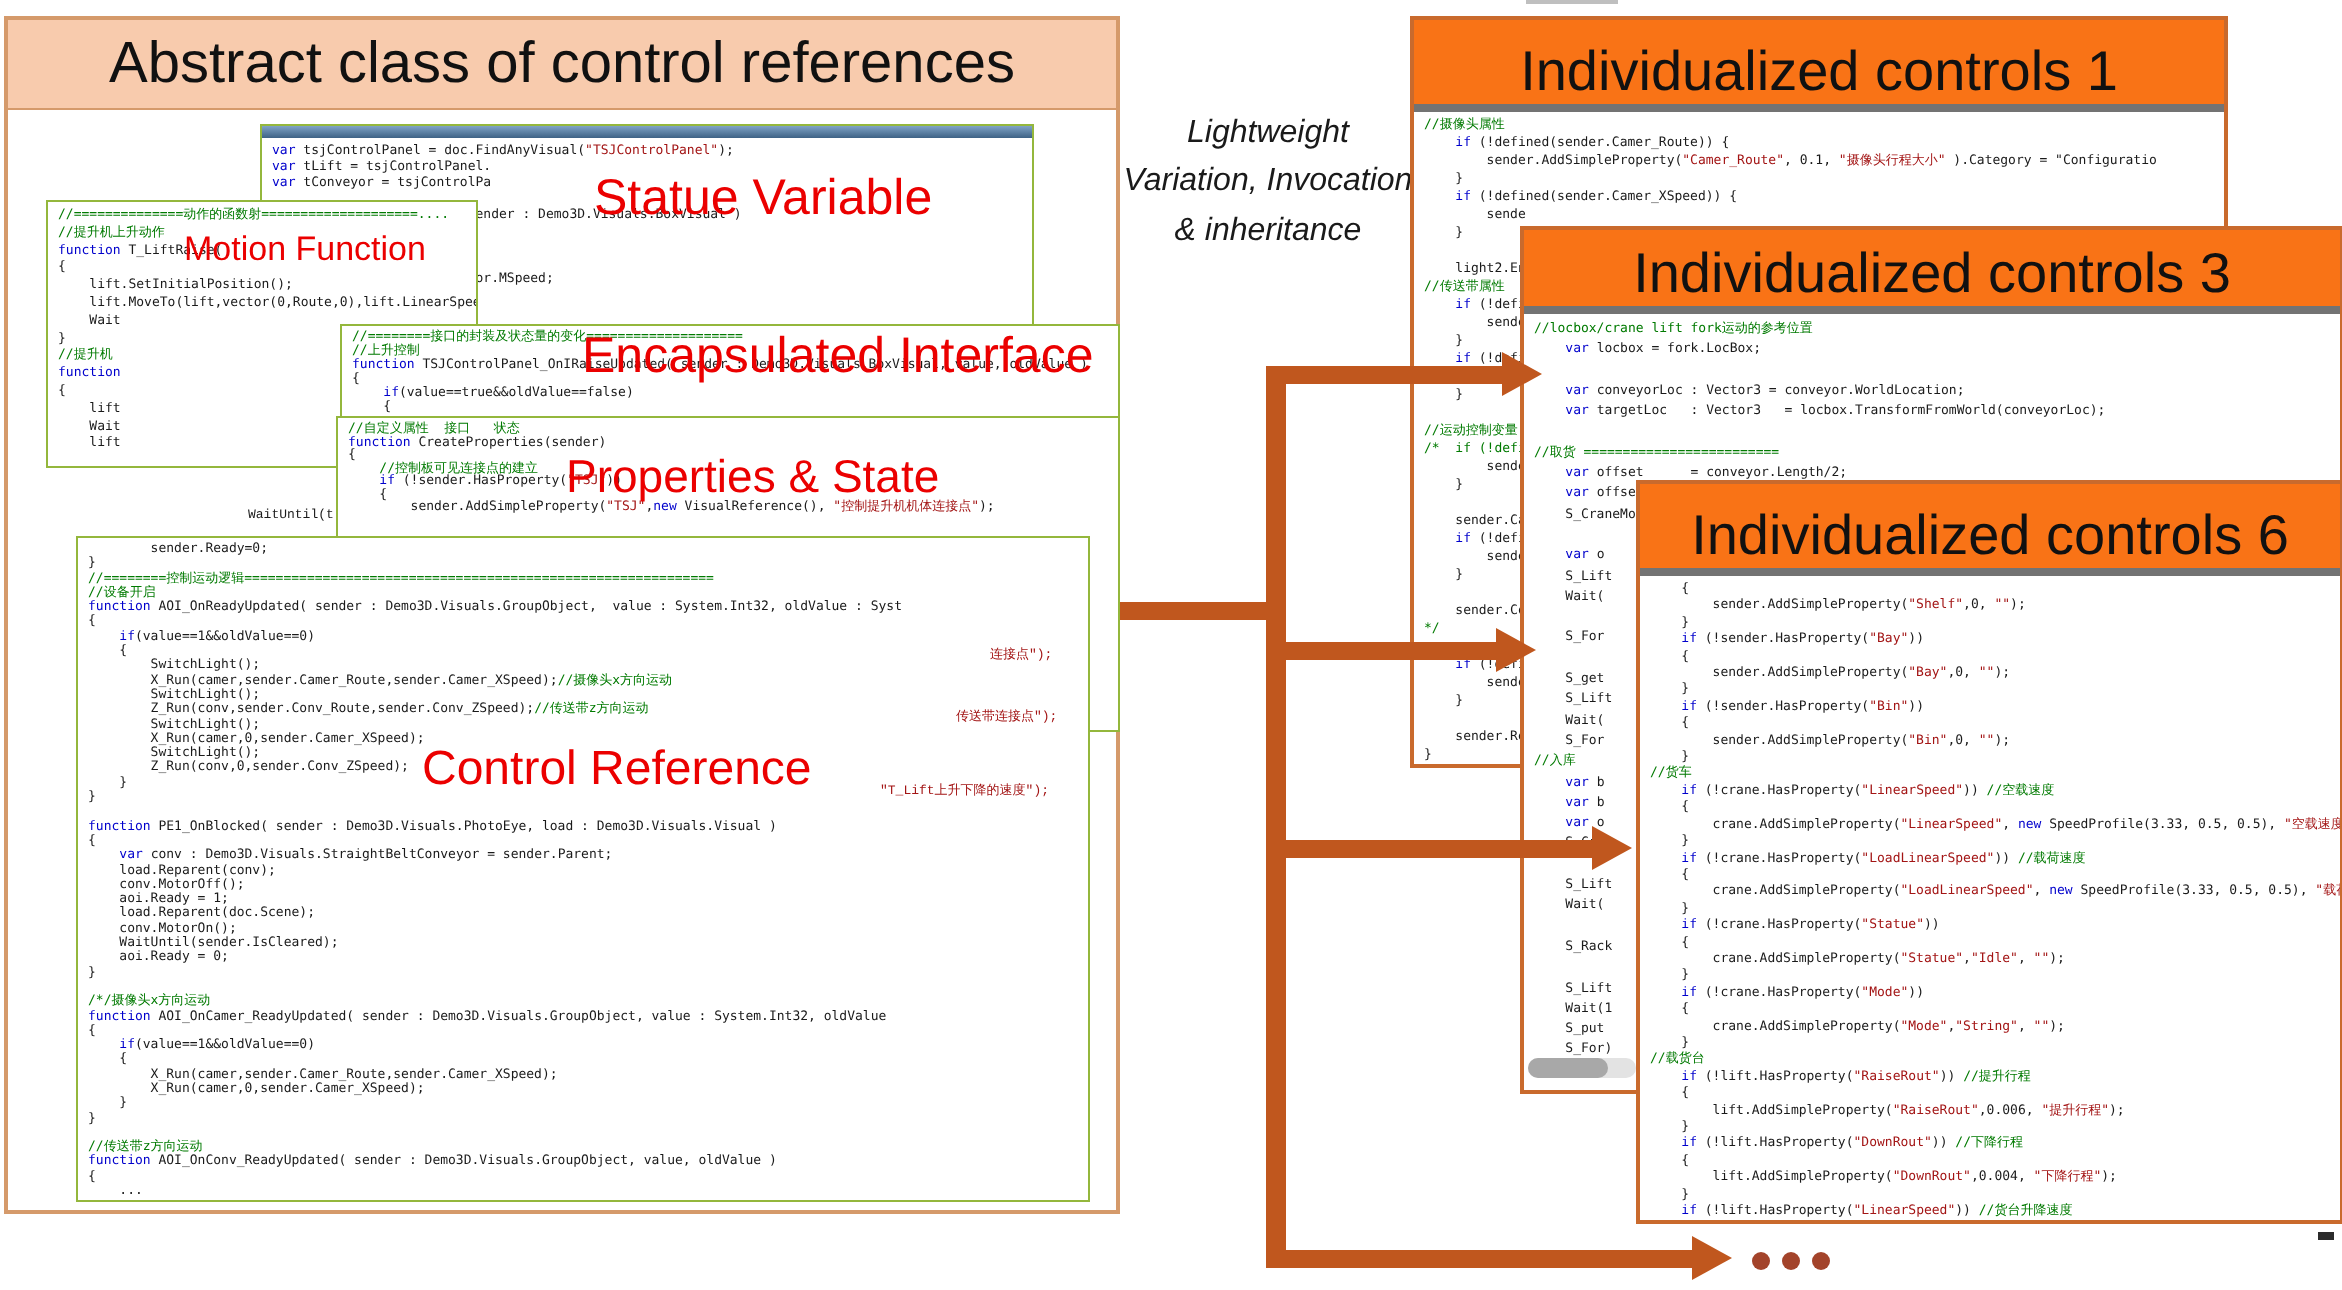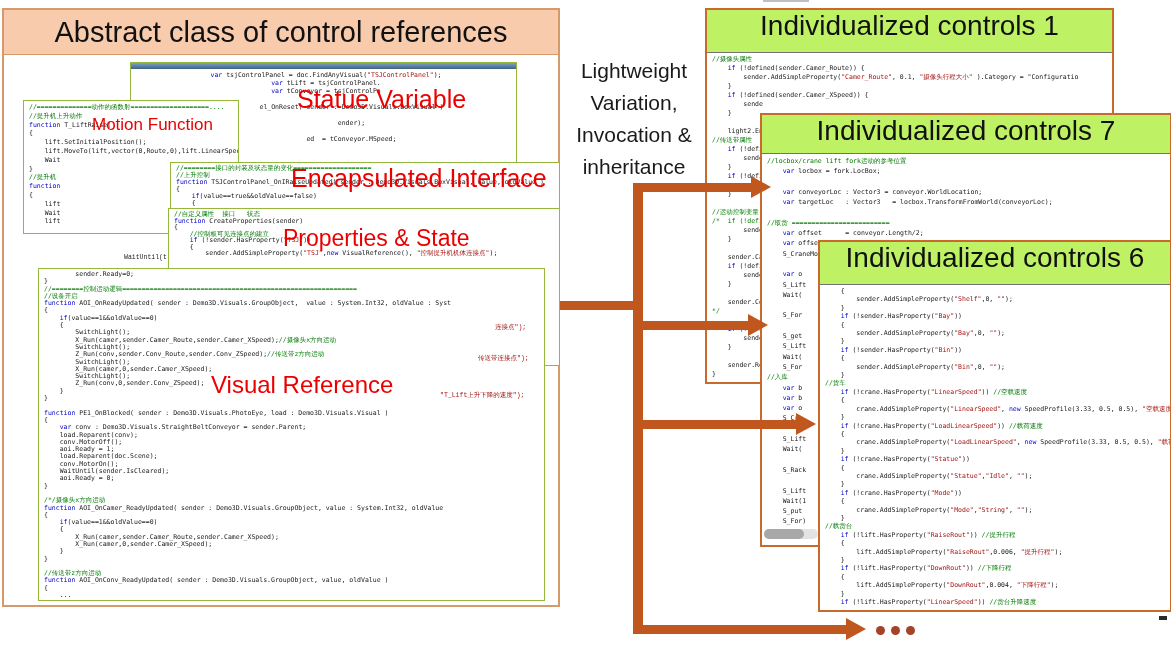--- a/index.html
+++ b/index.html
@@ -4,38 +4,38 @@
 <style>
   html,body{margin:0;padding:0;background:#fff;}
   .stage{position:relative;width:1171px;height:645px;background:#fff;overflow:hidden;
          font-family:"Liberation Sans",sans-serif;color:#1a1a1a;}
   
   .big-box{position:absolute;background:#fff;border:2px solid #D59A6B;}
   .big-header{height:44px;background:#F8CBAD;display:flex;align-items:center;justify-content:center;
               border-bottom:1px solid #D59A6B;}
   .big-title{font-size:29px;color:#111;}
   .rp{position:absolute;background:#fff;border:2px solid #C96A2D;overflow:hidden;}
-  .rp-header{background:#bef264;display:flex;align-items:flex-start;justify-content:center;
-             border-bottom:1px solid #737373;}
+  .rp-header{background:#f97316;display:flex;align-items:flex-end;justify-content:center;
+             border-bottom:4px solid #737373;}
   .rp-title{font-size:28px;color:#111;white-space:nowrap;}
   
   .code-panel{position:absolute;background:#fff;border:1px solid #94B73C;overflow:hidden;}
   .titlebar{height:6px;background:linear-gradient(#7FA3C6,#3E6285);}
   .code{font-family:"DejaVu Sans Mono",monospace;font-size:6.5px;white-space:pre;
         padding:2px 0 0 5px;color:#1a1a1a;}
   .cl{min-height:1em;}
   .kw{color:#0000CC;} .st{color:#A31515;} .cm{color:#007A00;}
   .red-label{position:absolute;color:#EB0000;white-space:nowrap;background:transparent;}
   .frag{position:absolute;font-family:Liberation Mono, monospace;font-size:6.5px;
         white-space:pre;color:#A31515;margin-top:37px;}
   .frag.green{color:#007A00;}
   .frag.black{color:#1a1a1a;}
   
   .mid-text{position:absolute;left:558px;top:55px;width:152px;text-align:center;
-            font-size:21px;line-height:1.52;color:#1a1a1a;}
+            font-size:16px;line-height:1.52;color:#1a1a1a;font-style:italic;}
   
   .abar{position:absolute;background:#C0571E;z-index:40;}
   .ahead{position:absolute;width:0;height:0;border-left:20px solid #C0571E;
          border-top:11px solid transparent;border-bottom:11px solid transparent;z-index:40;}
   .dots{position:absolute;left:876px;top:626px;display:flex;gap:6px;z-index:40;}
   .dots span{width:9px;height:9px;border-radius:50%;background:#A3432A;display:block;}
   .scrollbar-track{position:absolute;left:2px;bottom:6px;width:54px;height:10px;background:#E3E3E3;
                    border-radius:5px;}
   .scrollbar-thumb{width:40px;height:10px;background:#A8A8A8;border-radius:5px;}
   .clip-frag{position:absolute;left:763px;top:0;width:46px;height:6px;z-index:5;
@@ -46,21 +46,21 @@
 <body>
 
 <div class="stage">
 
   <div class="big-box" style="left:2px;top:8px;width:554px;height:595px;">
     <div class="big-header">
       <span class="big-title">Abstract class of control references</span>
     </div>
   </div>
 
-  <div class="code-panel" style="left:130px;top:62px;width:385px;height:100px;z-index:1;text-align:center;">
+  <div class="code-panel" style="left:130px;top:62px;width:385px;height:100px;z-index:1;">
     <div class="titlebar"></div>
     <div class="code" style="line-height:8px;"><div class="cl"><span class="kw">var</span> tsjControlPanel = doc.FindAnyVisual(<span class="st">"TSJControlPanel"</span>);</div><div class="cl"><span class="kw">var</span> tLift = tsjControlPanel.</div><div class="cl"><span class="kw">var</span> tConveyor = tsjControlPa</div><div class="cl">&nbsp;</div><div class="cl">             el_OnReset( sender : Demo3D.Visuals.BoxVisual )</div><div class="cl">&nbsp;</div><div class="cl">             ender);</div><div class="cl">&nbsp;</div><div class="cl">             ed  = tConveyor.MSpeed;</div></div>
     <span class="red-label" style="left:166px;top:22px;font-size:25px;">Statue Variable</span>
   </div>
 
   <div class="code-panel" style="left:23px;top:100px;width:214px;height:132px;z-index:2;">
     <div class="code" style="line-height:8.8px;"><div class="cl"><span class="cm">//==============动作的函数射====================....</span></div><div class="cl"><span class="cm">//提升机上升动作</span></div><div class="cl"><span class="kw">function</span> T_LiftRaise(</div><div class="cl">{</div><div class="cl">    lift.SetInitialPosition();</div><div class="cl">    lift.MoveTo(lift,vector(0,Route,0),lift.LinearSpeed);</div><div class="cl">    Wait</div><div class="cl">}</div><div class="cl"><span class="cm">//提升机</span></div><div class="cl"><span class="kw">function</span></div><div class="cl">{</div><div class="cl">    lift</div><div class="cl">    Wait</div><div class="cl">    lift</div></div>
     <span class="red-label" style="left:68px;top:14px;font-size:17px;">Motion Function</span>
   </div>
 
@@ -69,42 +69,42 @@
     <span class="red-label" style="left:120px;top:1px;font-size:25px;">Encapsulated Interface</span>
   </div>
 
   <div class="code-panel" style="left:168px;top:208px;width:390px;height:156px;z-index:4;">
     <div class="code" style="line-height:6.4px;"><div class="cl"><span class="cm">//自定义属性  接口   状态</span></div><div class="cl"><span class="kw">function</span> CreateProperties(sender)</div><div class="cl">{</div><div class="cl"><span class="cm">    //控制板可见连接点的建立</span></div><div class="cl">    <span class="kw">if</span> (!sender.HasProperty(<span class="st">"TSJ"</span>))</div><div class="cl">    {</div><div class="cl">        sender.AddSimpleProperty(<span class="st">"TSJ"</span>,<span class="kw">new</span> VisualReference(), <span class="st">"控制提升机机体连接点"</span>);</div></div>
     <span class="red-label" style="left:114px;top:16px;font-size:23px;">Properties  &amp; State</span>
   </div>
 
   <div class="code-panel" style="left:38px;top:268px;width:505px;height:331px;z-index:5;">
     <div class="code" style="line-height:7.3px;"><div class="cl">        sender.Ready=0;</div><div class="cl">}</div><div class="cl"><span class="cm">//========控制运动逻辑============================================================</span></div><div class="cl"><span class="cm">//设备开启</span></div><div class="cl"><span class="kw">function</span> AOI_OnReadyUpdated( sender : Demo3D.Visuals.GroupObject,  value : System.Int32, oldValue : Syst</div><div class="cl">{</div><div class="cl">    <span class="kw">if</span>(value==1&amp;&amp;oldValue==0)</div><div class="cl">    {</div><div class="cl">        SwitchLight();</div><div class="cl">        X_Run(camer,sender.Camer_Route,sender.Camer_XSpeed);<span class="cm">//摄像头x方向运动</span></div><div class="cl">        SwitchLight();</div><div class="cl">        Z_Run(conv,sender.Conv_Route,sender.Conv_ZSpeed);<span class="cm">//传送带z方向运动</span></div><div class="cl">        SwitchLight();</div><div class="cl">        X_Run(camer,0,sender.Camer_XSpeed);</div><div class="cl">        SwitchLight();</div><div class="cl">        Z_Run(conv,0,sender.Conv_ZSpeed);</div><div class="cl">    }</div><div class="cl">}</div><div class="cl">&nbsp;</div><div class="cl"><span class="kw">function</span> PE1_OnBlocked( sender : Demo3D.Visuals.PhotoEye, load : Demo3D.Visuals.Visual )</div><div class="cl">{</div><div class="cl">    <span class="kw">var</span> conv : Demo3D.Visuals.StraightBeltConveyor = sender.Parent;</div><div class="cl">    load.Reparent(conv);</div><div class="cl">    conv.MotorOff();</div><div class="cl">    aoi.Ready = 1;</div><div class="cl">    load.Reparent(doc.Scene);</div><div class="cl">    conv.MotorOn();</div><div class="cl">    WaitUntil(sender.IsCleared);</div><div class="cl">    aoi.Ready = 0;</div><div class="cl">}</div><div class="cl">&nbsp;</div><div class="cl"><span class="cm">/*/摄像头x方向运动</span></div><div class="cl"><span class="kw">function</span> AOI_OnCamer_ReadyUpdated( sender : Demo3D.Visuals.GroupObject, value : System.Int32, oldValue</div><div class="cl">{</div><div class="cl">    <span class="kw">if</span>(value==1&amp;&amp;oldValue==0)</div><div class="cl">    {</div><div class="cl">        X_Run(camer,sender.Camer_Route,sender.Camer_XSpeed);</div><div class="cl">        X_Run(camer,0,sender.Camer_XSpeed);</div><div class="cl">    }</div><div class="cl">}</div><div class="cl">&nbsp;</div><div class="cl"><span class="cm">//传送带z方向运动</span></div><div class="cl"><span class="kw">function</span> AOI_OnConv_ReadyUpdated( sender : Demo3D.Visuals.GroupObject, value, oldValue )</div><div class="cl">{</div><div class="cl">    ...</div></div>
-    <span class="red-label" style="left:172px;top:102px;font-size:24px;">Visual Reference</span>
+    <span class="red-label" style="left:172px;top:102px;font-size:24px;">Control Reference</span>
   </div>
 
   <span class="frag black" style="left:124px;top:217px;z-index:4;">WaitUntil(t</span>
   <span class="frag black" style="left:78px;top:248px;z-index:4;">locbox.Raise</span>
   <span class="frag green" style="left:72px;top:259px;z-index:4;">//  tConveyor.F</span>
   <span class="frag" style="left:495px;top:286px;z-index:6;">连接点");</span>
   <span class="frag" style="left:478px;top:317px;z-index:6;">传送带连接点");</span>
   <span class="frag" style="left:440px;top:354px;z-index:6;">"T_Lift上升下降的速度");</span>
 
   <div class="mid-text">Lightweight Variation, Invocation &amp; inheritance</div>
 
   <div class="rp" style="left:705px;top:8px;width:405px;height:372px;z-index:10;">
     <div class="rp-header" style="height:42px;">
       <span class="rp-title">Individualized controls 1</span>
     </div>
     <div class="code" style="line-height:9px;"><div class="cl"><span class="cm">//摄像头属性</span></div><div class="cl">    <span class="kw">if</span> (!defined(sender.Camer_Route)) {</div><div class="cl">        sender.AddSimpleProperty(<span class="st">"Camer_Route"</span>, 0.1, <span class="st">"摄像头行程大小"</span> ).Category = "Configuratio</div><div class="cl">    }</div><div class="cl">    <span class="kw">if</span> (!defined(sender.Camer_XSpeed)) {</div><div class="cl">        sende</div><div class="cl">    }</div><div class="cl">&nbsp;</div><div class="cl">    light2.En</div><div class="cl"><span class="cm">//传送带属性</span></div><div class="cl">    <span class="kw">if</span> (!defi</div><div class="cl">        sende</div><div class="cl">    }</div><div class="cl">    <span class="kw">if</span> (!defi</div><div class="cl">        sende</div><div class="cl">    }</div><div class="cl">&nbsp;</div><div class="cl"><span class="cm">//运动控制变量</span></div><div class="cl"><span class="cm">/*  if (!defi</span></div><div class="cl">        sende</div><div class="cl">    }</div><div class="cl">&nbsp;</div><div class="cl">    sender.Ca</div><div class="cl">    <span class="kw">if</span> (!defi</div><div class="cl">        sende</div><div class="cl">    }</div><div class="cl">&nbsp;</div><div class="cl">    sender.Co</div><div class="cl"><span class="cm">*/</span></div><div class="cl">&nbsp;</div><div class="cl">    <span class="kw">if</span> (!defi</div><div class="cl">        sende</div><div class="cl">    }</div><div class="cl">&nbsp;</div><div class="cl">    sender.Re</div><div class="cl">}</div></div>
   </div>
 
   <div class="rp" style="left:760px;top:113px;width:408px;height:430px;z-index:20;">
     <div class="rp-header" style="height:38px;">
-      <span class="rp-title">Individualized controls 7</span>
+      <span class="rp-title">Individualized controls 3</span>
     </div>
     <div class="code" style="line-height:10.3px;"><div class="cl"><span class="cm">//locbox/crane lift fork运动的参考位置</span></div><div class="cl">    <span class="kw">var</span> locbox = fork.LocBox;</div><div class="cl">&nbsp;</div><div class="cl">    <span class="kw">var</span> conveyorLoc : Vector3 = conveyor.WorldLocation;</div><div class="cl">    <span class="kw">var</span> targetLoc   : Vector3   = locbox.TransformFromWorld(conveyorLoc);</div><div class="cl">&nbsp;</div><div class="cl"><span class="cm">//取货 =========================</span></div><div class="cl">    <span class="kw">var</span> offset      = conveyor.Length/2;</div><div class="cl">    <span class="kw">var</span> offsetX     : Double    = targetLoc.X;</div><div class="cl">    S_CraneMove(crane,offsetX,offset);<span class="cm">//货车运动到取货位置</span></div><div class="cl">&nbsp;</div><div class="cl">    <span class="kw">var</span> o</div><div class="cl">    S_Lift</div><div class="cl">    Wait(</div><div class="cl">&nbsp;</div><div class="cl">    S_For</div><div class="cl">&nbsp;</div><div class="cl">    S_get</div><div class="cl">    S_Lift</div><div class="cl">    Wait(</div><div class="cl">    S_For</div><div class="cl"><span class="cm">//入库</span></div><div class="cl">    <span class="kw">var</span> b</div><div class="cl">    <span class="kw">var</span> b</div><div class="cl">    <span class="kw">var</span> o</div><div class="cl">    S_Cra</div><div class="cl">&nbsp;</div><div class="cl">    S_Lift</div><div class="cl">    Wait(</div><div class="cl">&nbsp;</div><div class="cl">    S_Rack</div><div class="cl">&nbsp;</div><div class="cl">    S_Lift</div><div class="cl">    Wait(1</div><div class="cl">    S_put</div><div class="cl">    S_For)</div><div class="cl">}</div></div>
     <div class="scrollbar-track">
       <div class="scrollbar-thumb"></div>
     </div>
   </div>
 
   <div class="rp" style="left:818px;top:240px;width:350px;height:368px;z-index:30;">
     <div class="rp-header" style="height:42px;">
       <span class="rp-title">Individualized controls 6</span>

